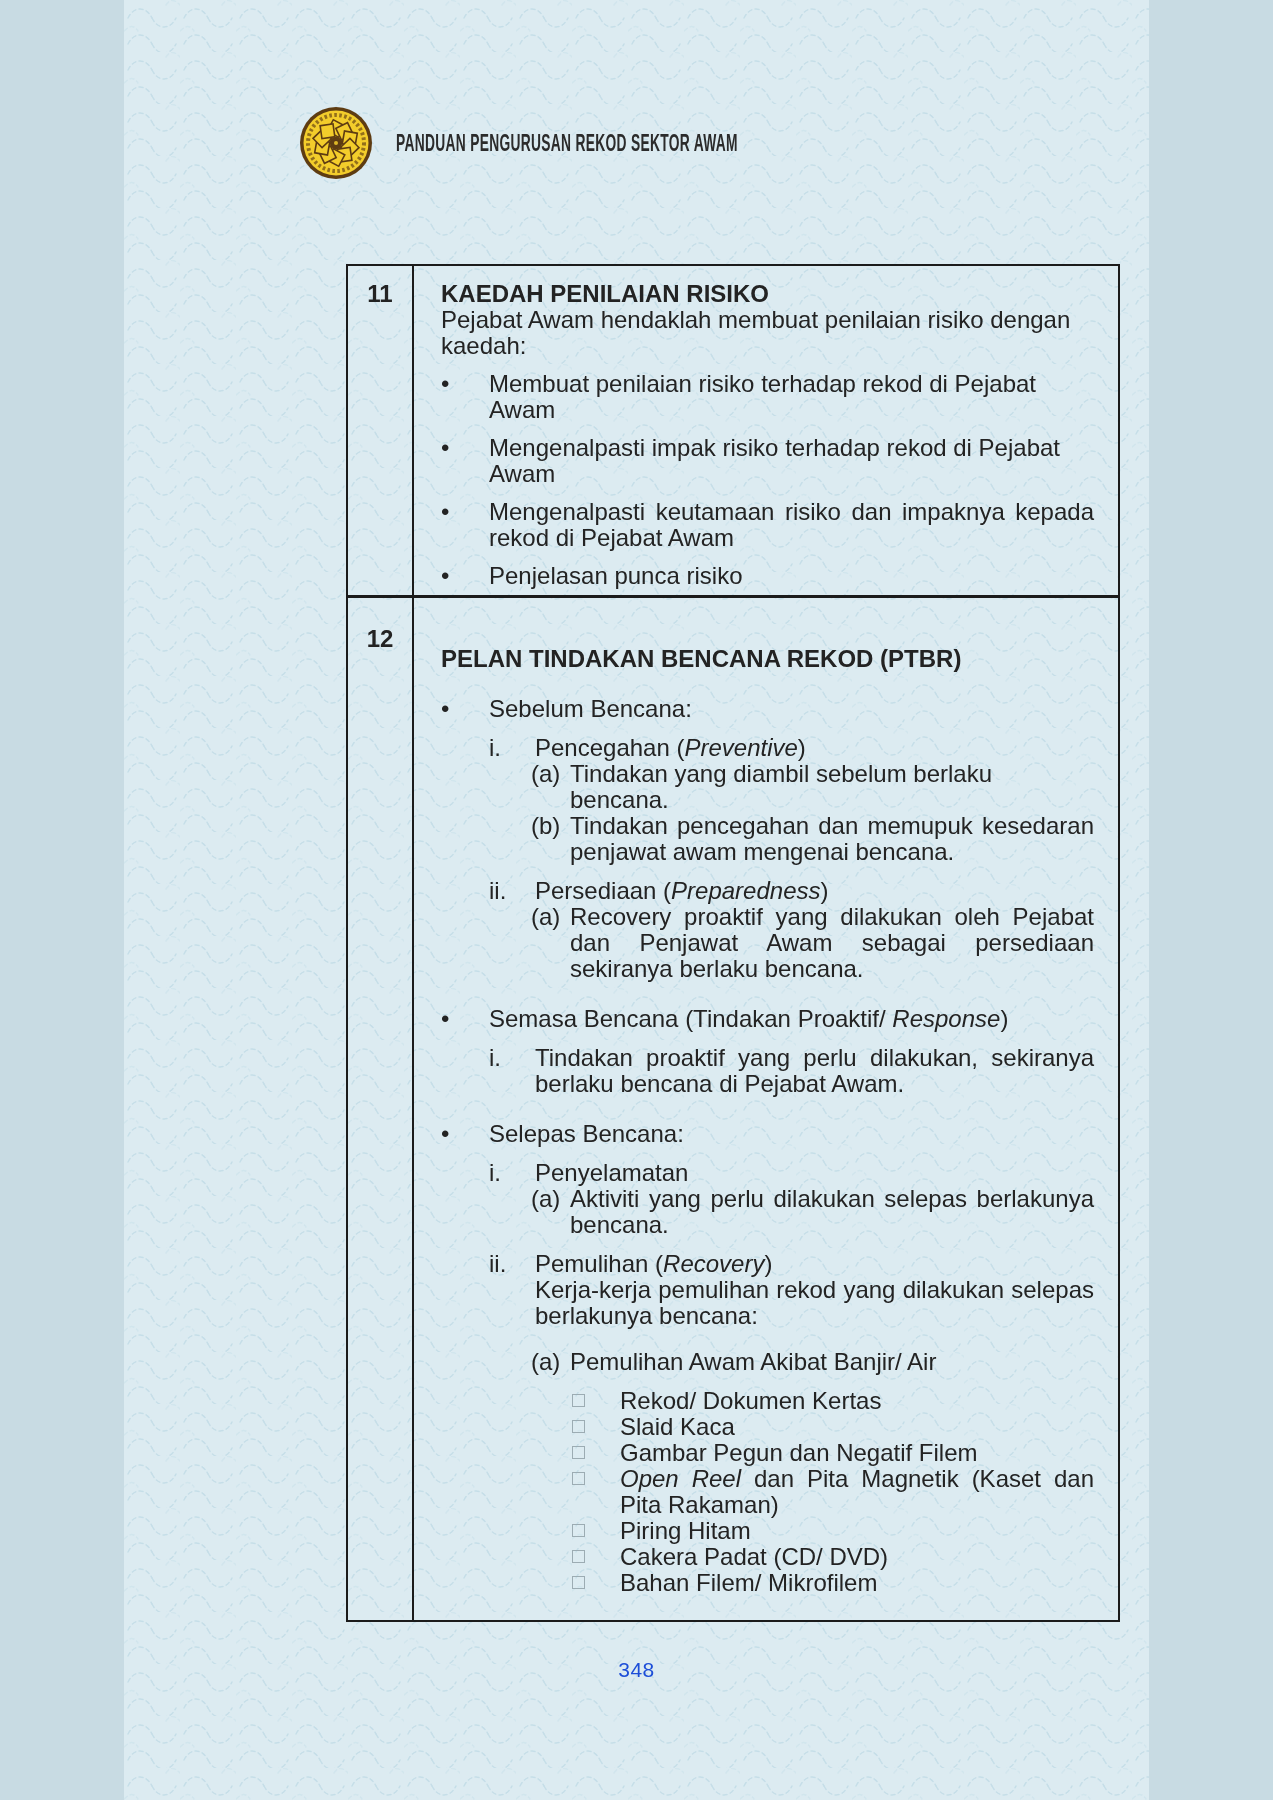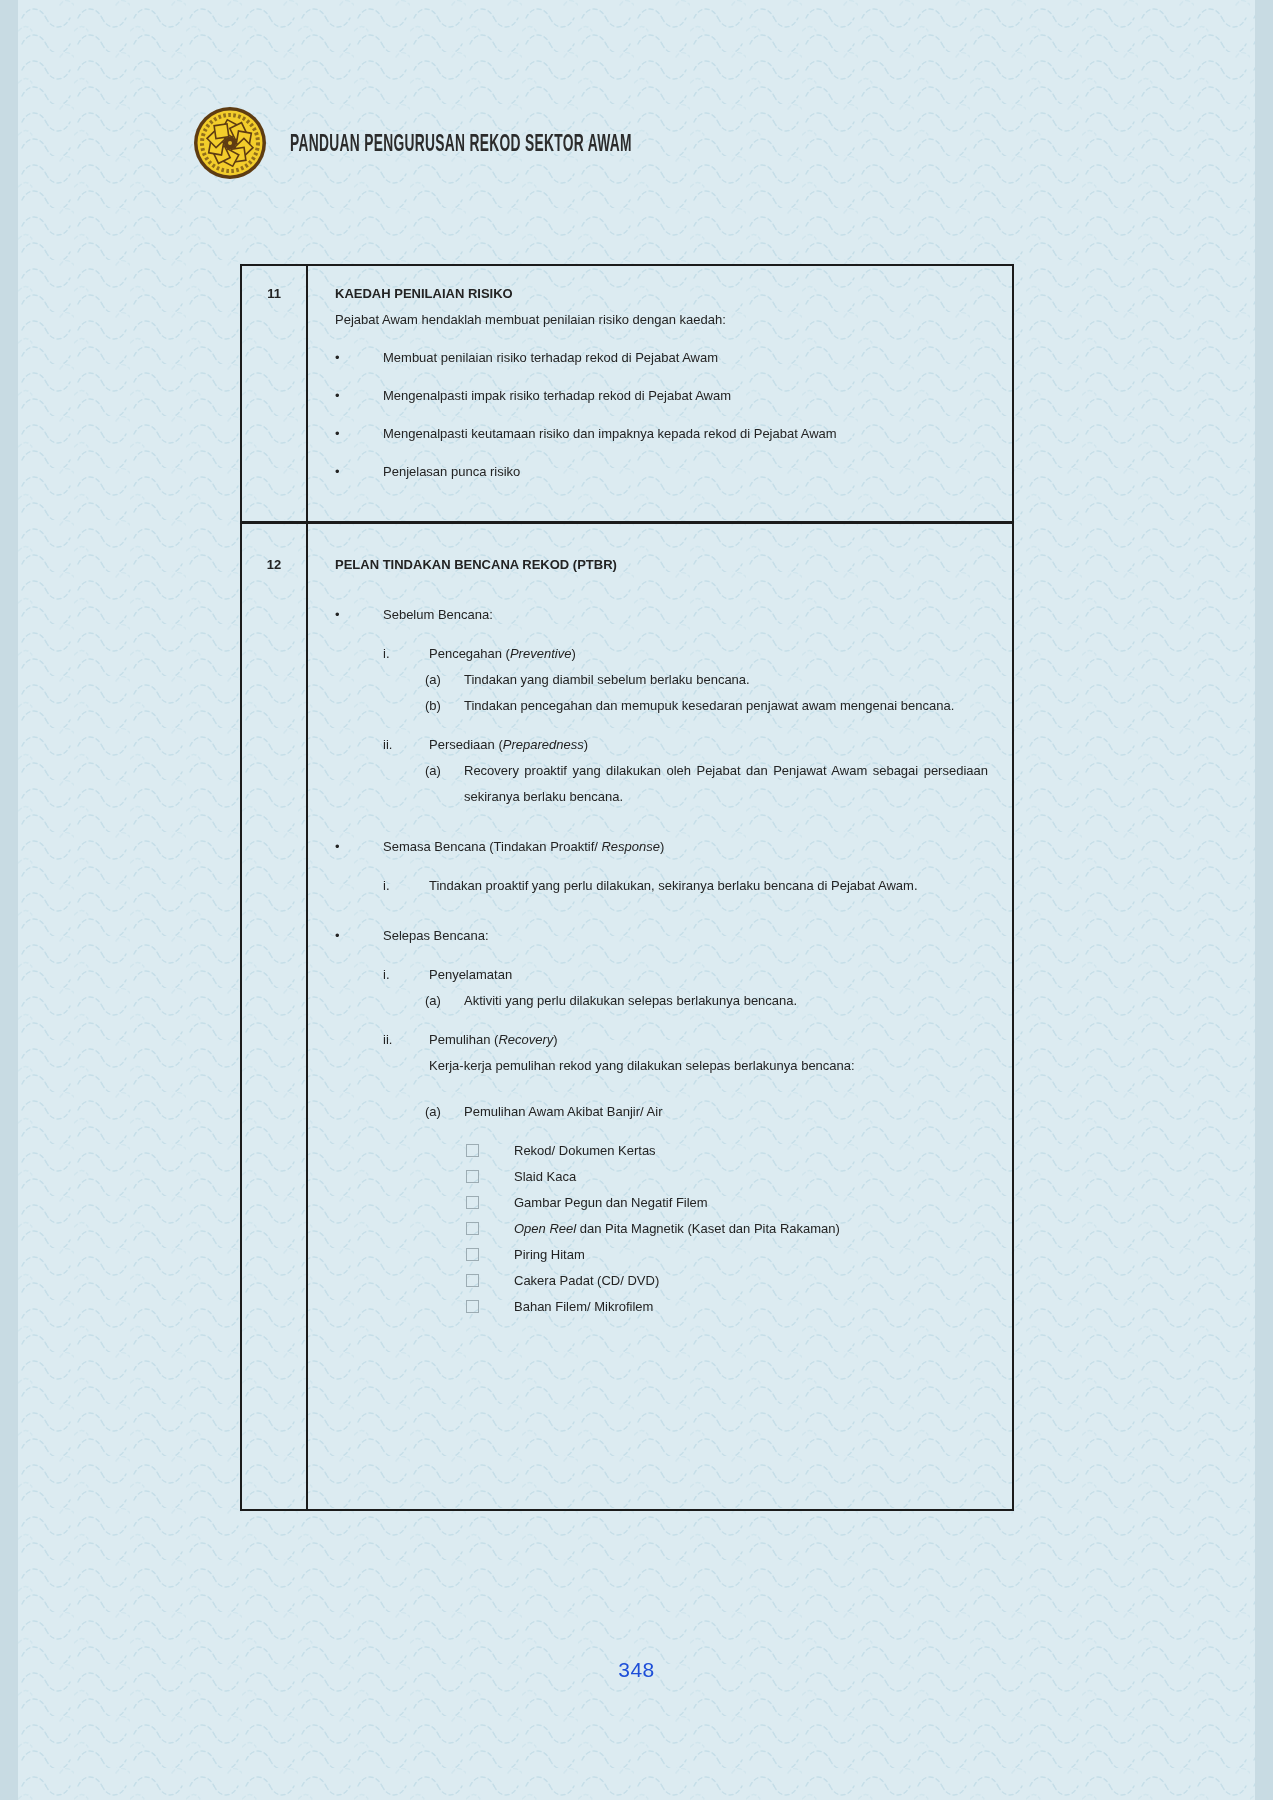--- a/index.html
+++ b/index.html
@@ -8,54 +8,54 @@
     --table_border:#1b1b1b;
     --text:#232323;
     --title:#2b2b2b;
     --logo_gold:#f3cd2b;
     --logo_brown:#5e3c12;
     --checkbox_border:#9cacb3;
   }
   html,body{margin:0;padding:0;}
   body{background:#c8dbe3;font-family:"Liberation Sans","DejaVu Sans",sans-serif;}
   .page{
-    position:relative;width:1237px;height:1800px;margin:0 auto;
+    position:relative;width:1025px;height:1800px;margin:0 auto;
     background:var(--background);overflow:hidden;color:var(--text);
   }
   .bg-pattern{position:absolute;left:0;top:0;z-index:0;}
   .pat{stroke:var(--pattern);}
   .content{position:relative;z-index:1;}
 
   
   .logo{position:absolute;left:175px;top:106px;width:74px;height:74px;}
   .hdr-title{
     position:absolute;left:272px;top:132px;
     font-size:23px;font-weight:700;line-height:23px;letter-spacing:0.5px;
     color:var(--title);white-space:nowrap;
     transform:scaleX(0.60);transform-origin:0 0;
   }
 
   
   .doc-table{
     position:absolute;left:222px;top:264px;width:774px;
     border:2px solid var(--table_border);box-sizing:border-box;
-    font-size:13px;line-height:26px;
+    font-size:24px;line-height:26px;
   }
   .row{display:flex;box-sizing:border-box;}
   .row11{border-bottom:3px solid var(--table_border);min-height:258px;}
   .row12{min-height:985px;}
   .n-cell{
     flex:0 0 66px;border-right:2px solid var(--table_border);
     text-align:center;font-weight:700;box-sizing:border-box;
   }
   .c-cell{flex:1;box-sizing:border-box;padding-left:27px;padding-right:24px;}
   .row11 .n-cell,.row11 .c-cell{padding-top:15px;}
   .row11 .c-cell{padding-bottom:6px;}
   .row12 .n-cell,.row12 .c-cell{padding-top:28px;}
-  .row12 .c-cell{}
+  .row12 .c-cell{padding-bottom:24px;margin-top:20px;}
   .hd{font-weight:700;}
   .just{text-align:justify;}
 
   .blt{display:flex;}
   .blt>.m{flex:0 0 48px;}
   .blt>.bt{flex:1;}
   .mt-b{margin-top:12px;}
   .mt-sec{margin-top:24px;}
 
   .item{margin-left:48px;margin-top:13px;}

